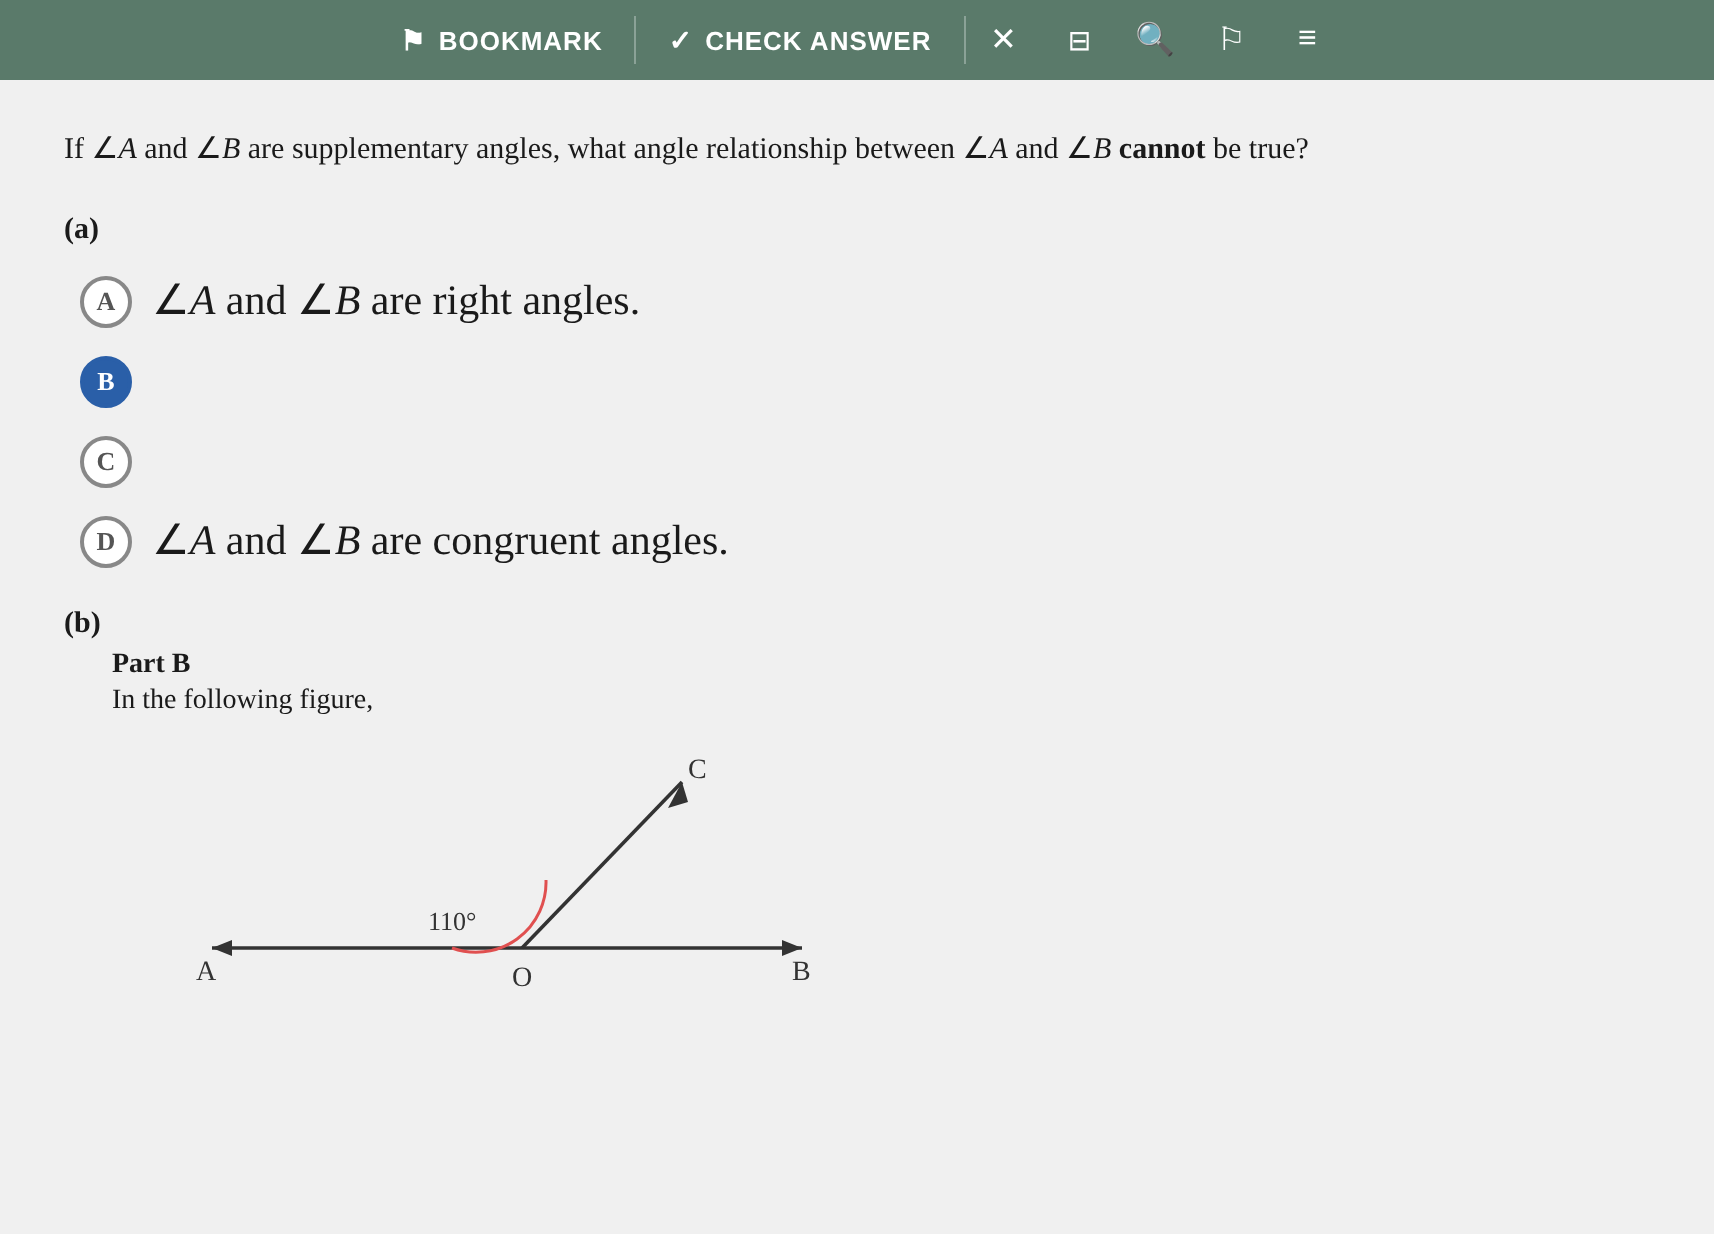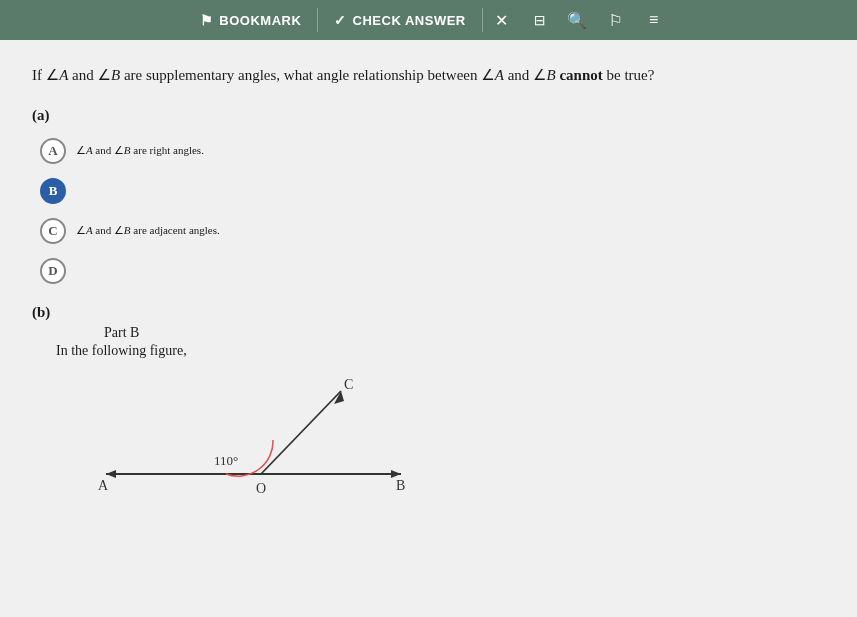--- a/index.html
+++ b/index.html
@@ -108,21 +108,21 @@
       border: 2px solid #888;
       background: white;
       color: #555;
     }
     .option-circle.selected {
       background: #2a5fa8;
       color: white;
       border: 2px solid #2a5fa8;
     }
     .option-text {
-      font-size: 11px;
+      font-size: 21px;
       text-align: center;
     }
 
     
     .part-b-label {
       font-size: 15px;
       font-weight: bold;
       color: #1a1a1a;
       margin-bottom: 4px;
     }
@@ -188,30 +188,30 @@
   <ul class="options-list">
     <li class="option-item">
       <div class="option-circle default">A</div>
       <span class="option-text">∠<i>A</i> and ∠<i>B</i> are right angles.</span>
     </li>
     <li class="option-item">
       <div class="option-circle selected">B</div>
     </li>
     <li class="option-item">
       <div class="option-circle default">C</div>
-      <span class="option-text">∠<i>A</i> and ∠<i>B</i> are adjacent angles.</span>
     </li>
     <li class="option-item">
       <div class="option-circle default">D</div>
+      <span class="option-text">∠<i>A</i> and ∠<i>B</i> are congruent angles.</span>
     </li>
   </ul>
 
   <div class="part-b-label">(b)</div>
   <div style="margin-left: 24px;">
-    <div class="part-b-sublabel" style="font-weight:normal; margin-bottom:2px;margin-left:48px;">
+    <div class="part-b-sublabel" style="font-weight:bold; margin-bottom:2px;">
       <span>Part B</span>
     </div>
     <div class="part-b-sublabel">In the following figure,</div>
 
     <div class="figure-container">
       <svg class="figure-svg" viewBox="0 0 320 140">
 
         <line x1="10" y1="105" x2="305" y2="105" stroke="#333" stroke-width="1.8"></line>
 
         <polygon points="305,105 295,101 295,109" fill="#333"></polygon>

